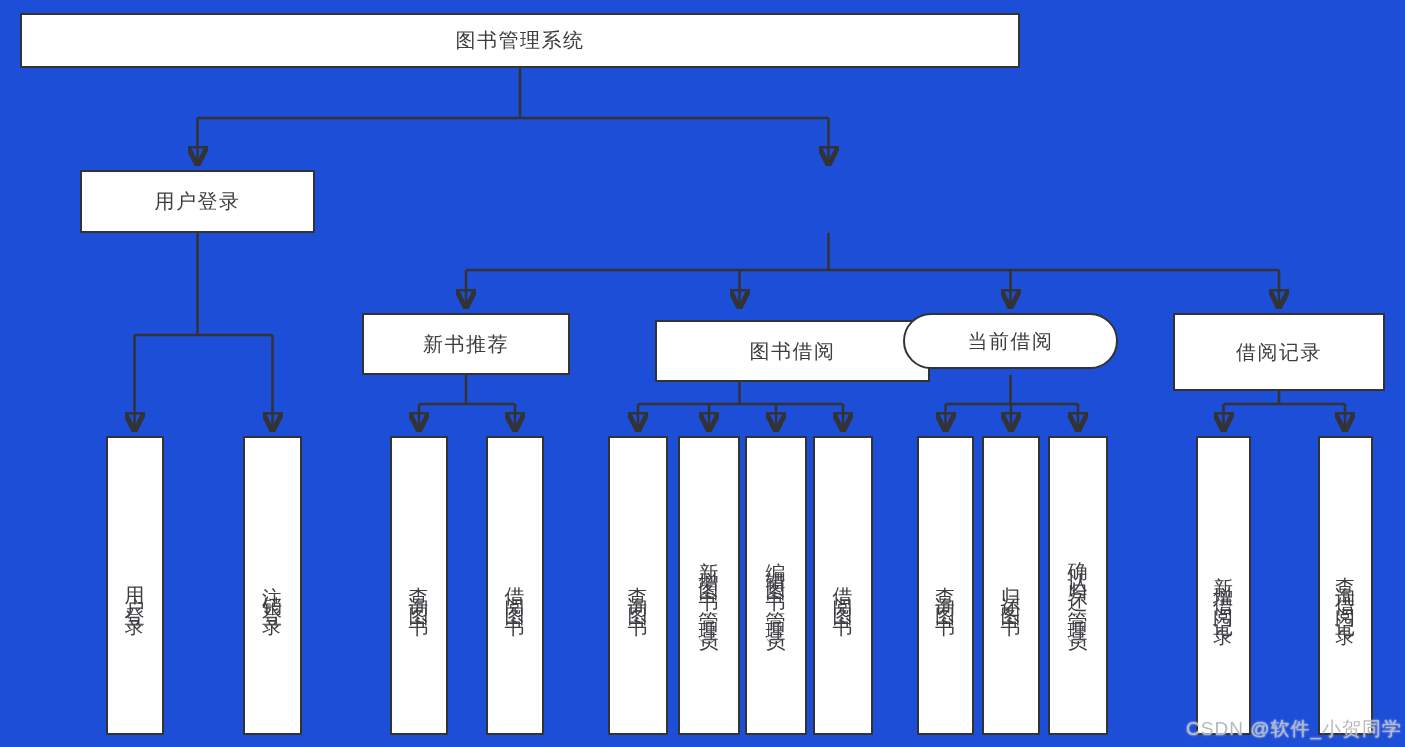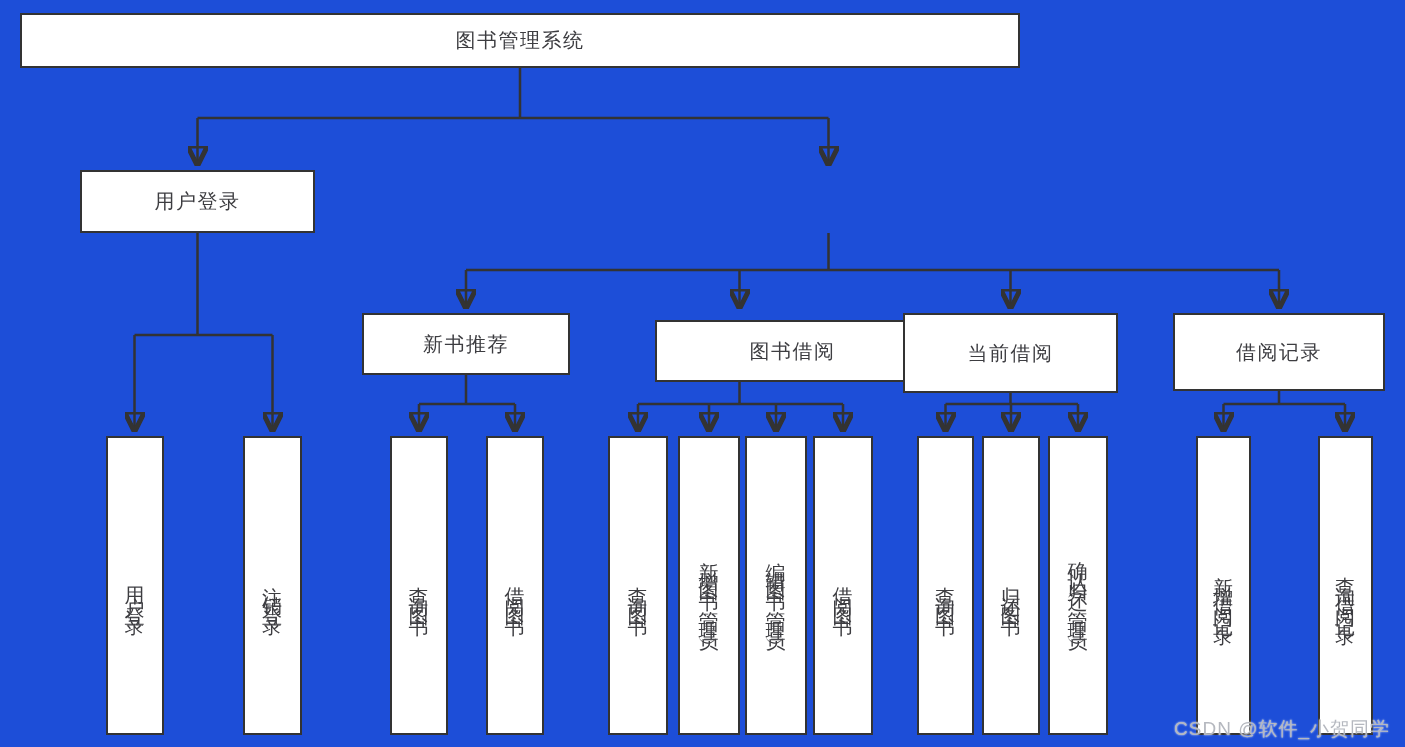--- a/index.html
+++ b/index.html
@@ -14,21 +14,21 @@
     background:#ffffff; display:flex; align-items:center; justify-content:center;
     color:#3d3d41;
   }
   .h-box { font-size:20px; letter-spacing:1.5px; white-space:nowrap; }
   .v-box span {
     writing-mode:vertical-rl; text-orientation:mixed;
     font-size:20px; line-height:1; letter-spacing:10px;
     display:inline-block; margin-bottom:-10px;
   }
   .watermark {
-    position:absolute; right:15px; bottom:5px; font-size:19px;
+    position:absolute; right:3px; bottom:5px; font-size:19px;
     color:#b5b8bf; letter-spacing:1px; white-space:nowrap;
     text-shadow:0 0 2px #ffffff;
   }
 </style>
 </head>
 <body>
 
 <div class="canvas">
 
   <svg class="connectors" viewBox="0 0 1405 747" aria-hidden="true">
@@ -100,21 +100,21 @@
   <div class="box h-box" style="left:80px; top:170px; width:235px; height:63px;">
     <span>用户登录</span>
   </div>
 
   <div class="box h-box" style="left:362px; top:313px; width:208px; height:62px;">
     <span>新书推荐</span>
   </div>
   <div class="box h-box" style="left:623px; top:320px; width:275px; height:62px;margin-left:32px;">
     <span>图书借阅</span>
   </div>
-  <div class="box h-box" style="left:903px; top:313px; width:215px; height:80px;">
+  <div class="box h-box" style="left:903px; top:313px; width:215px; height:56px;border-radius:31px;">
     <span>当前借阅</span>
   </div>
   <div class="box h-box" style="left:1173px; top:313px; width:212px; height:78px;">
     <span>借阅记录</span>
   </div>
 
   <div class="box v-box" style="left:106px; top:436px; width:58px; height:299px;">
     <span>用户登录</span>
   </div>
   <div class="box v-box" style="left:243px; top:436px; width:59px; height:299px;">

